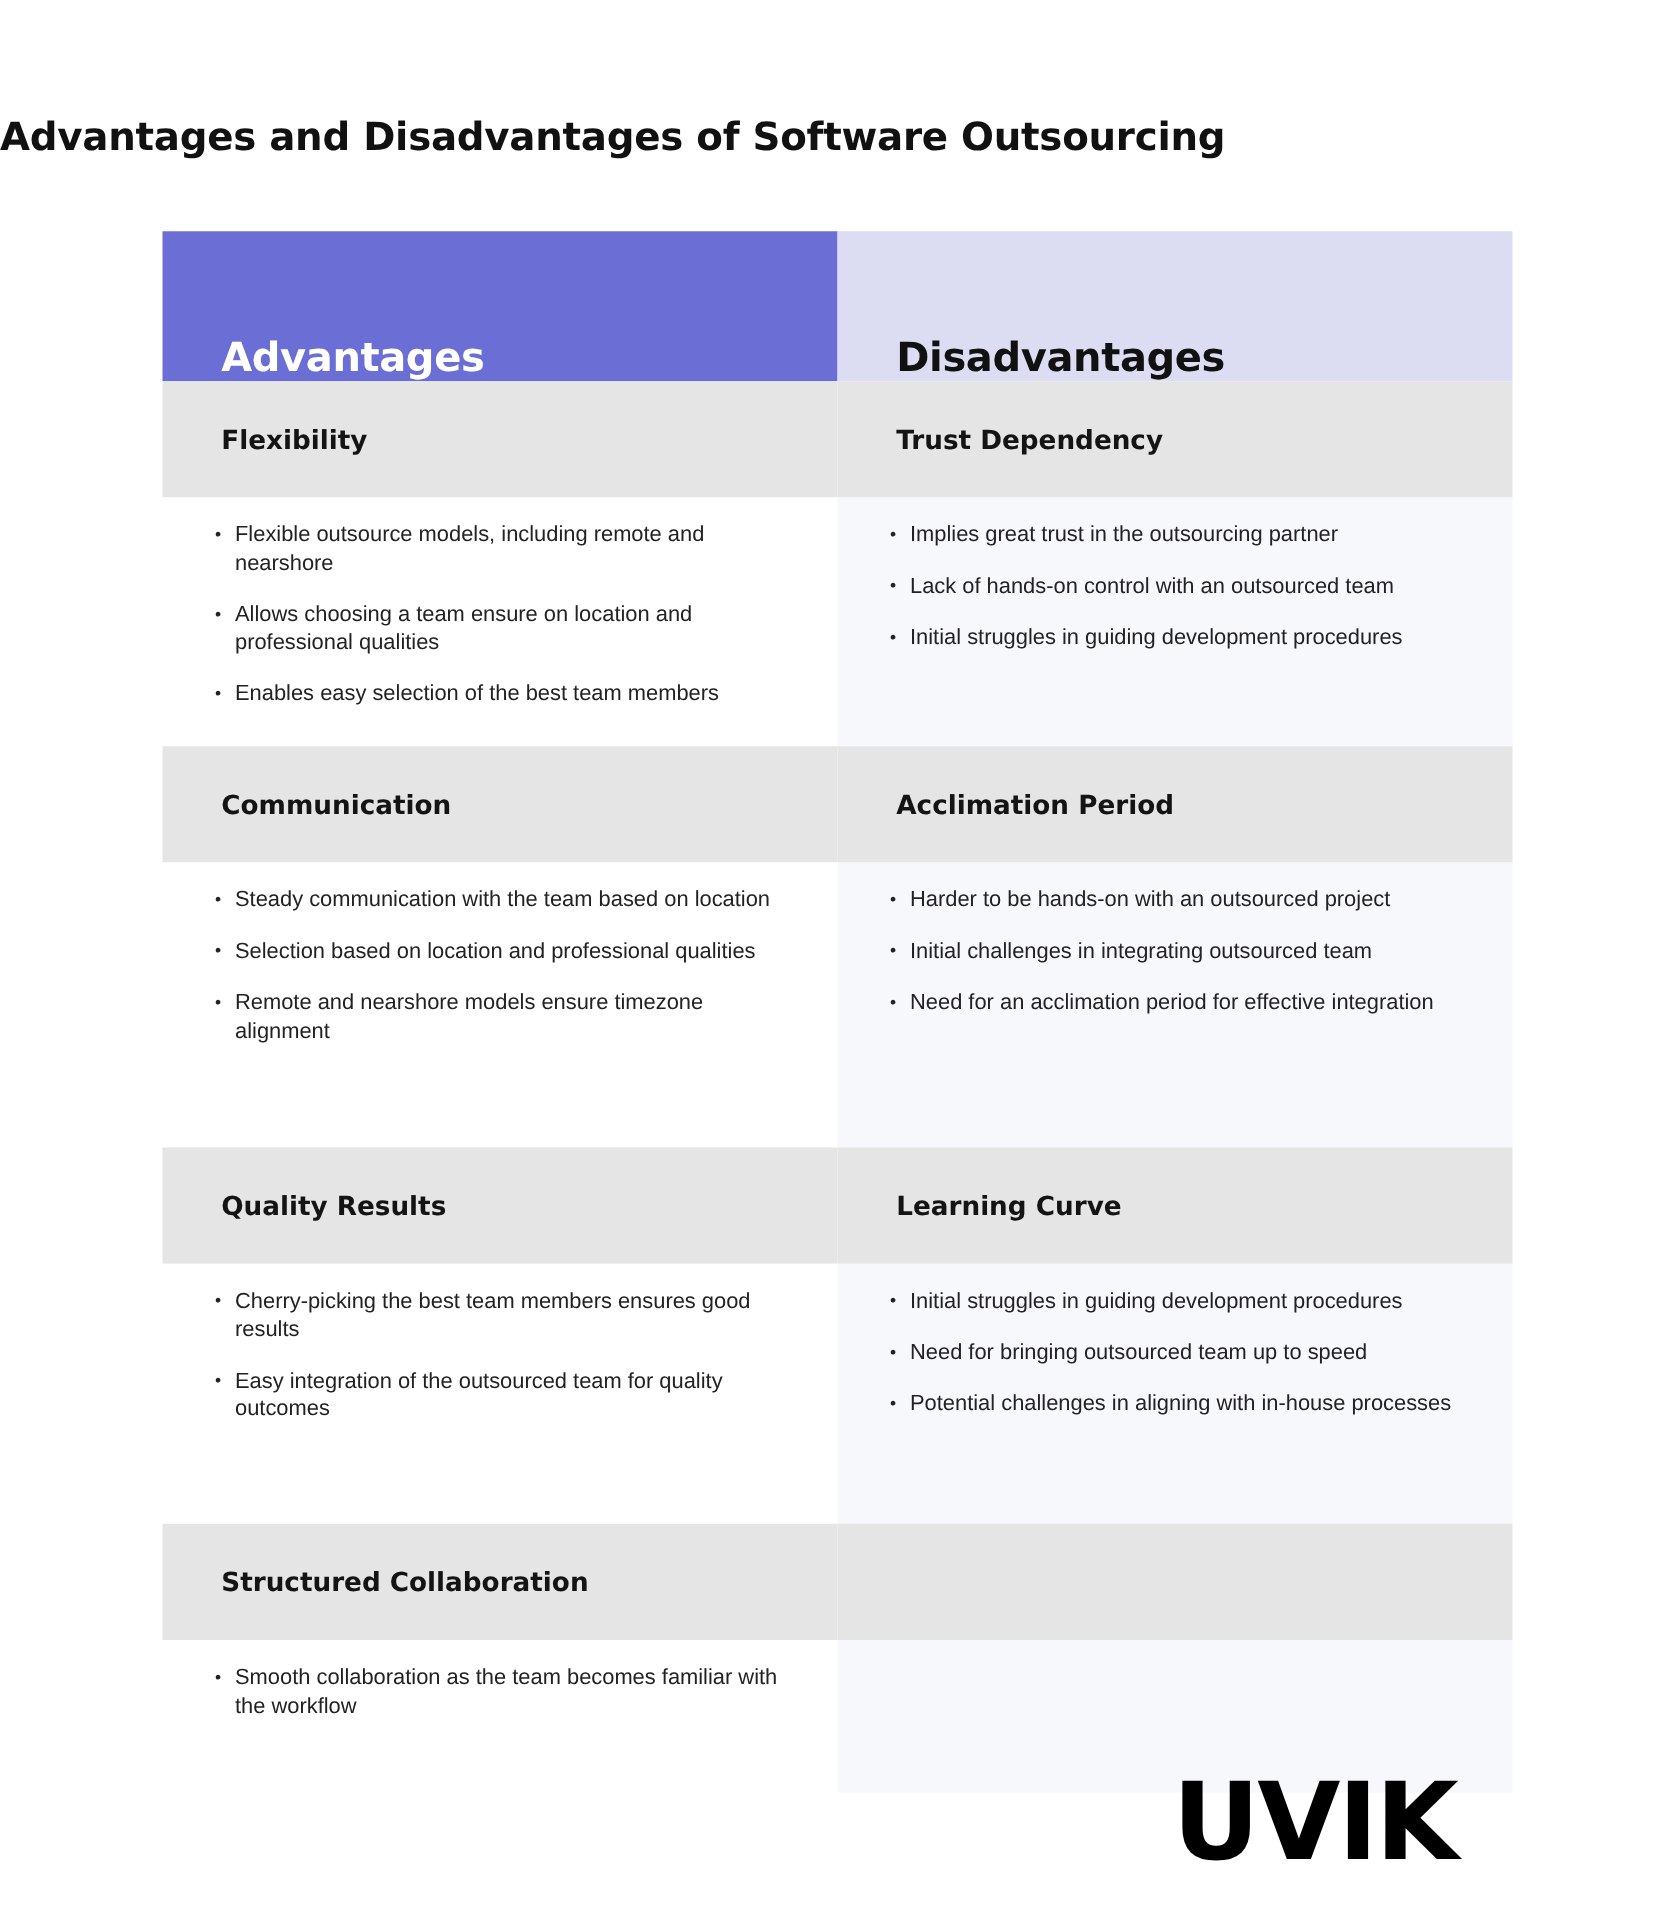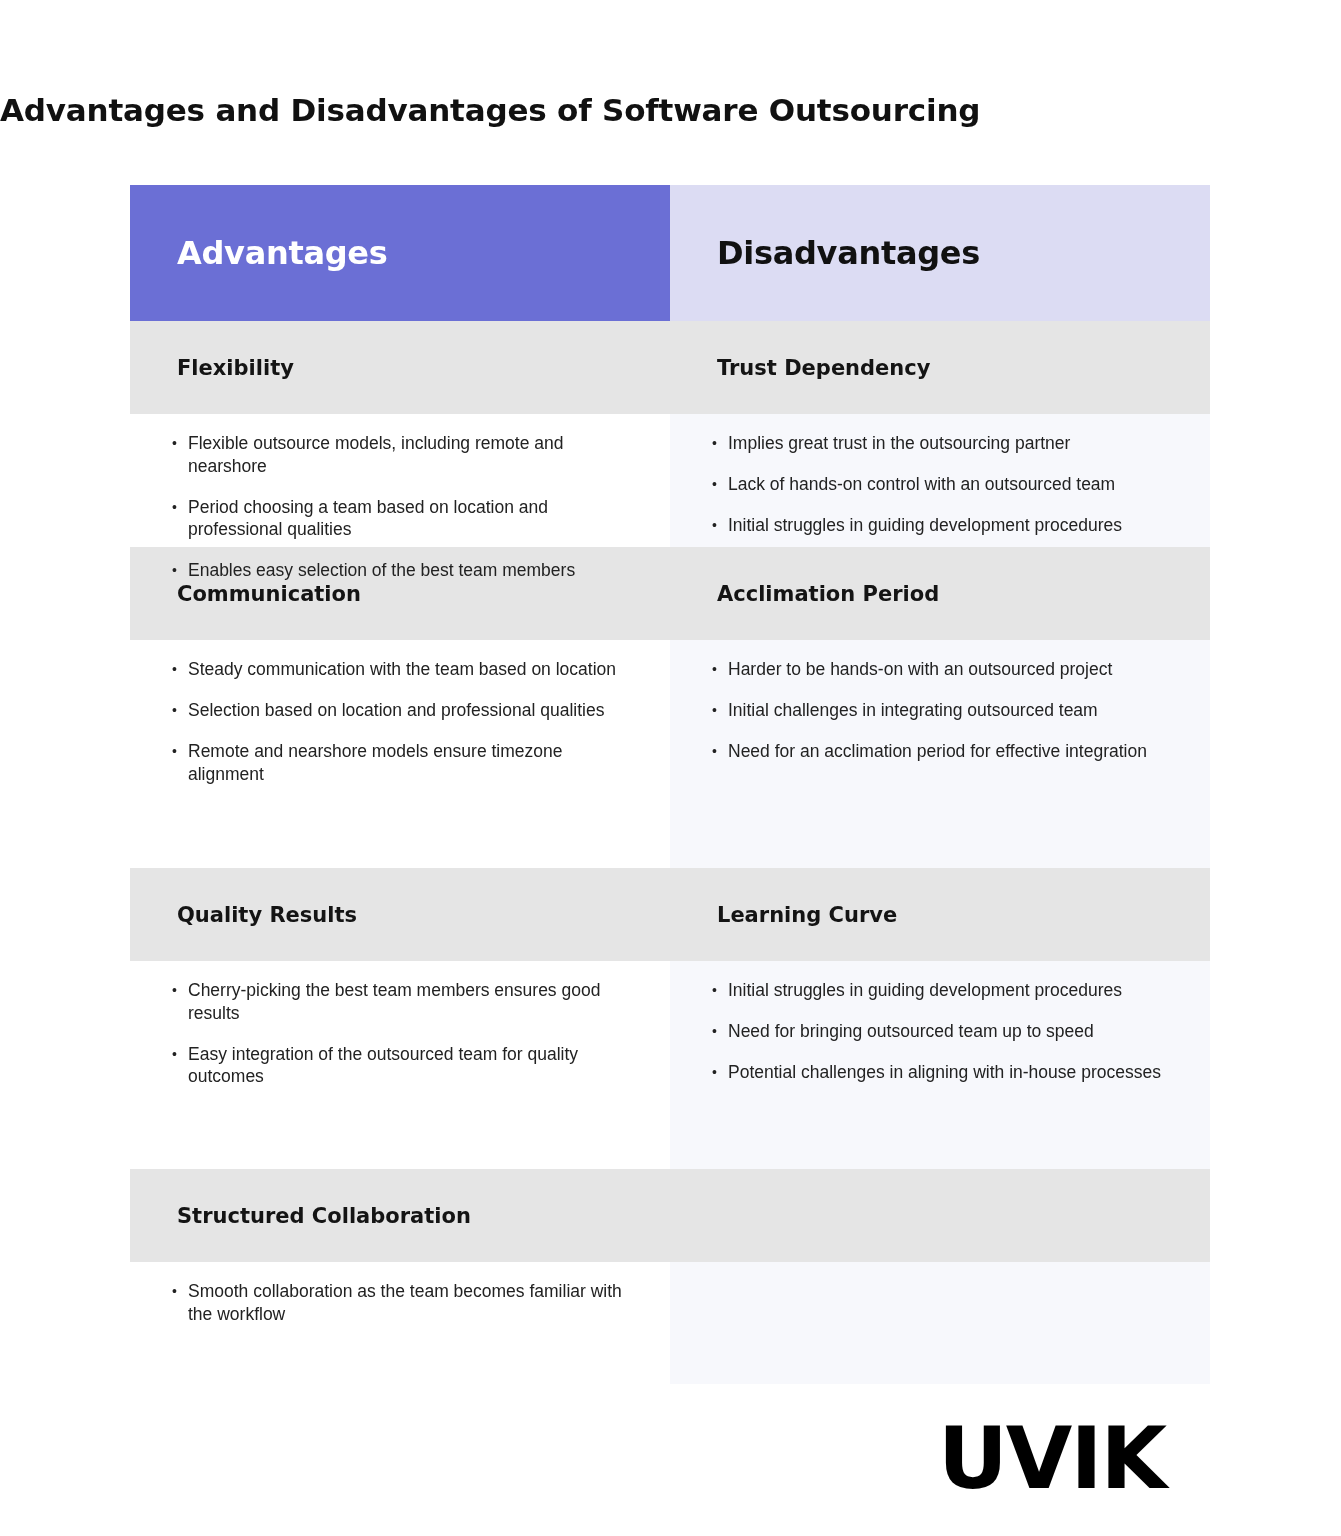--- a/index.html
+++ b/index.html
@@ -15,21 +15,21 @@
       position: absolute; left: 0; top: 92px; width: 1341px;
       font-family: "DejaVu Sans", sans-serif;
       font-weight: bold; font-size: 31px; letter-spacing: -0.2px;
       color: #111111;
     }
     .table {
       position: absolute; left: 130px; top: 185px; width: 1080px;
     }
     .row { display: flex; width: 1080px; }
     .cell { width: 540px; box-sizing: border-box; padding-left: 47px; }
-    .head-row .cell { height: 136px; display: flex; align-items: center; }
+    .head-row .cell { height: 120px; display: flex; align-items: flex-end; }
     .head-adv { background: #6b6fd5; color: #ffffff; }
     .head-dis { background: #dcdcf3; color: #111111; }
     .head-row .label {
       font-family: "DejaVu Sans", sans-serif;
       font-weight: bold; font-size: 32px; letter-spacing: -0.3px;
     }
     .cat-row .cell {
       height: 93px; background: #e5e5e5;
       display: flex; align-items: center;
     }
@@ -73,25 +73,25 @@
   </div>
 
   <div class="row cat-row">
     <div class="cell">
         <span class="label">Flexibility</span>
       </div>
     <div class="cell">
         <span class="label">Trust Dependency</span>
       </div>
   </div>
-  <div class="row body-row" style="height:133px">
+  <div class="row body-row" style="height:199px">
     <div class="cell left">
       <ul>
         <li>Flexible outsource models, including remote and nearshore</li>
-        <li>Period choosing a team based on location and professional qualities</li>
+        <li>Allows choosing a team ensure on location and professional qualities</li>
         <li>Enables easy selection of the best team members</li>
       </ul>
     </div>
     <div class="cell right">
       <ul>
         <li>Implies great trust in the outsourcing partner</li>
         <li>Lack of hands-on control with an outsourced team</li>
         <li>Initial struggles in guiding development procedures</li>
       </ul>
     </div>

